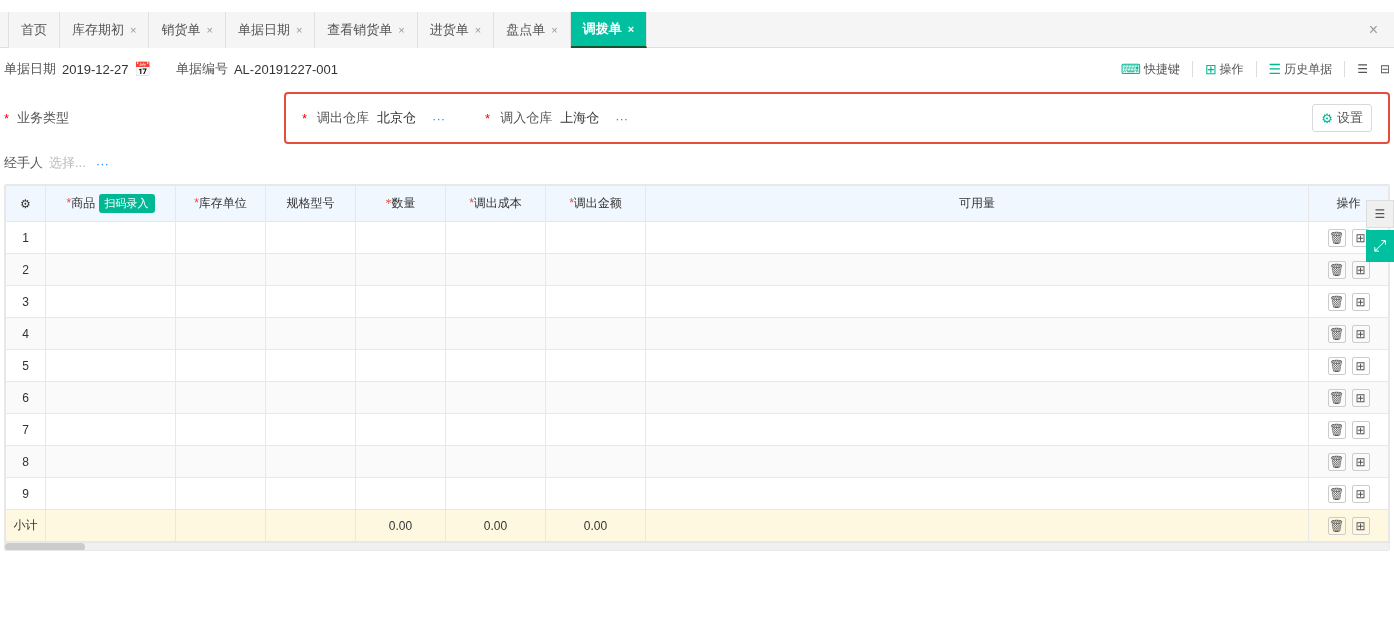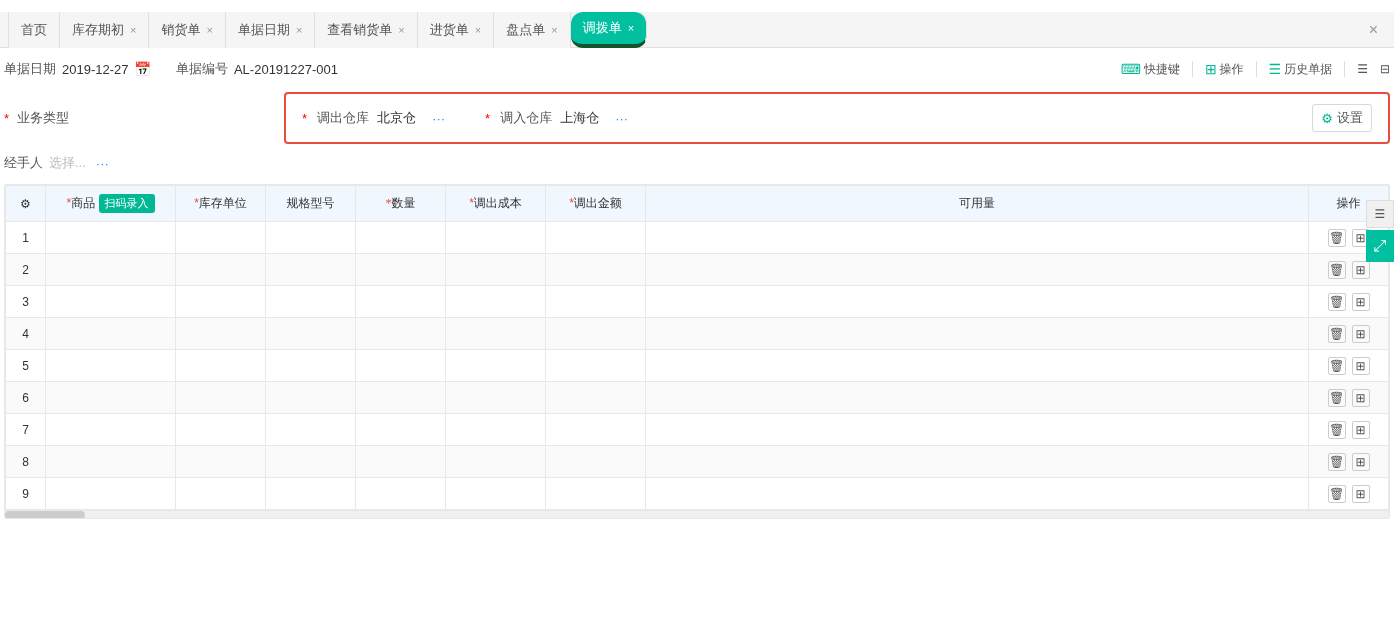--- a/index.html
+++ b/index.html
@@ -23,23 +23,22 @@
       font-size: 13px;
       color: #555;
       border-right: 1px solid #e0e0e0;
       white-space: nowrap;
       background: #f5f5f5;
     }
     .tab-item:first-child { border-left: 1px solid #e0e0e0; }
     .tab-item.active {
       background: #fff;
       color: #333;
-      border-bottom: 4px solid #14532d;
-      font-weight: 400;
-      border-radius: 12px;
+      border-bottom: 2px solid #14532d;
+      font-weight: 700;
     }
     .tab-item .close-btn {
       margin-left: 6px;
       font-size: 11px;
       color: #999;
       cursor: pointer;
     }
     .tab-close-all {
       margin-left: auto;
       font-size: 16px;
@@ -518,20 +517,36 @@
       <td></td>
       <td></td>
       <td></td>
       <td>
         <div class="action-cell">
           <div class="action-icon">🗑</div>
           <div class="action-icon">⊞</div>
         </div>
       </td>
     </tr>
+          <tr class="subtotal">
+      <td>小计</td>
+      <td></td>
+      <td></td>
+      <td></td>
+      <td>0.00</td>
+      <td>0.00</td>
+      <td>0.00</td>
+      <td></td>
+      <td>
+        <div class="action-cell">
+          <div class="action-icon">🗑</div>
+          <div class="action-icon">⊞</div>
+        </div>
+      </td>
+    </tr>
         </tbody>
     </table>
     <div class="scrollbar-area">
       <div class="scrollbar-thumb"></div>
     </div>
   </div>
 </div>
 
 <div class="right-side-tools">
   <div class="side-tool">☰</div>

